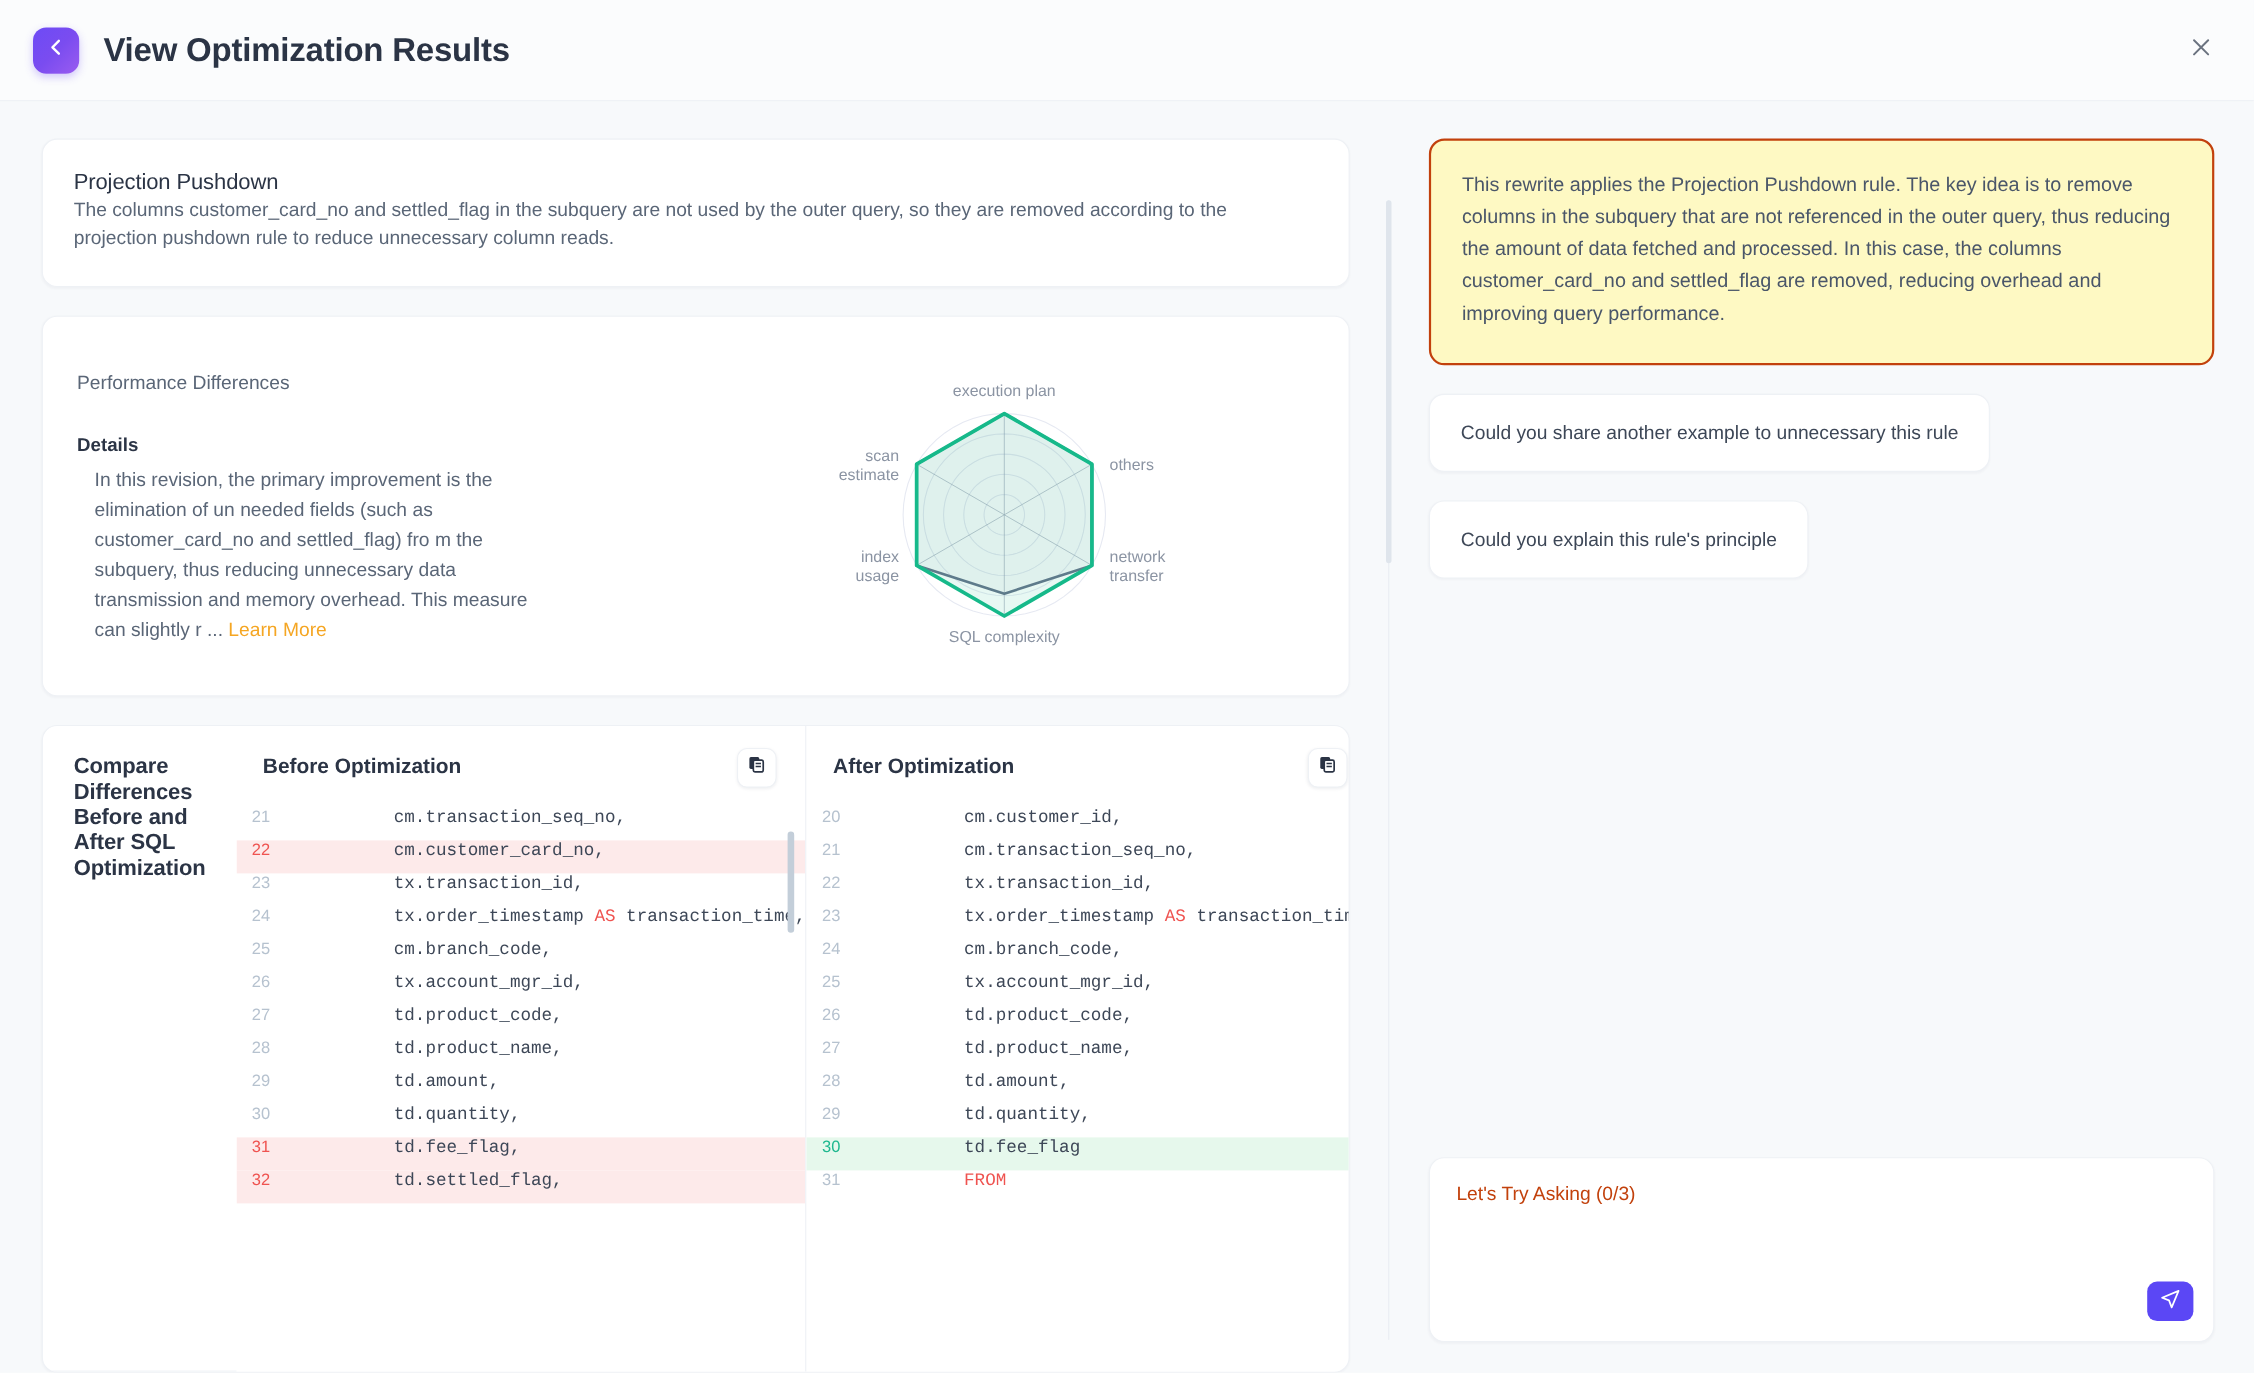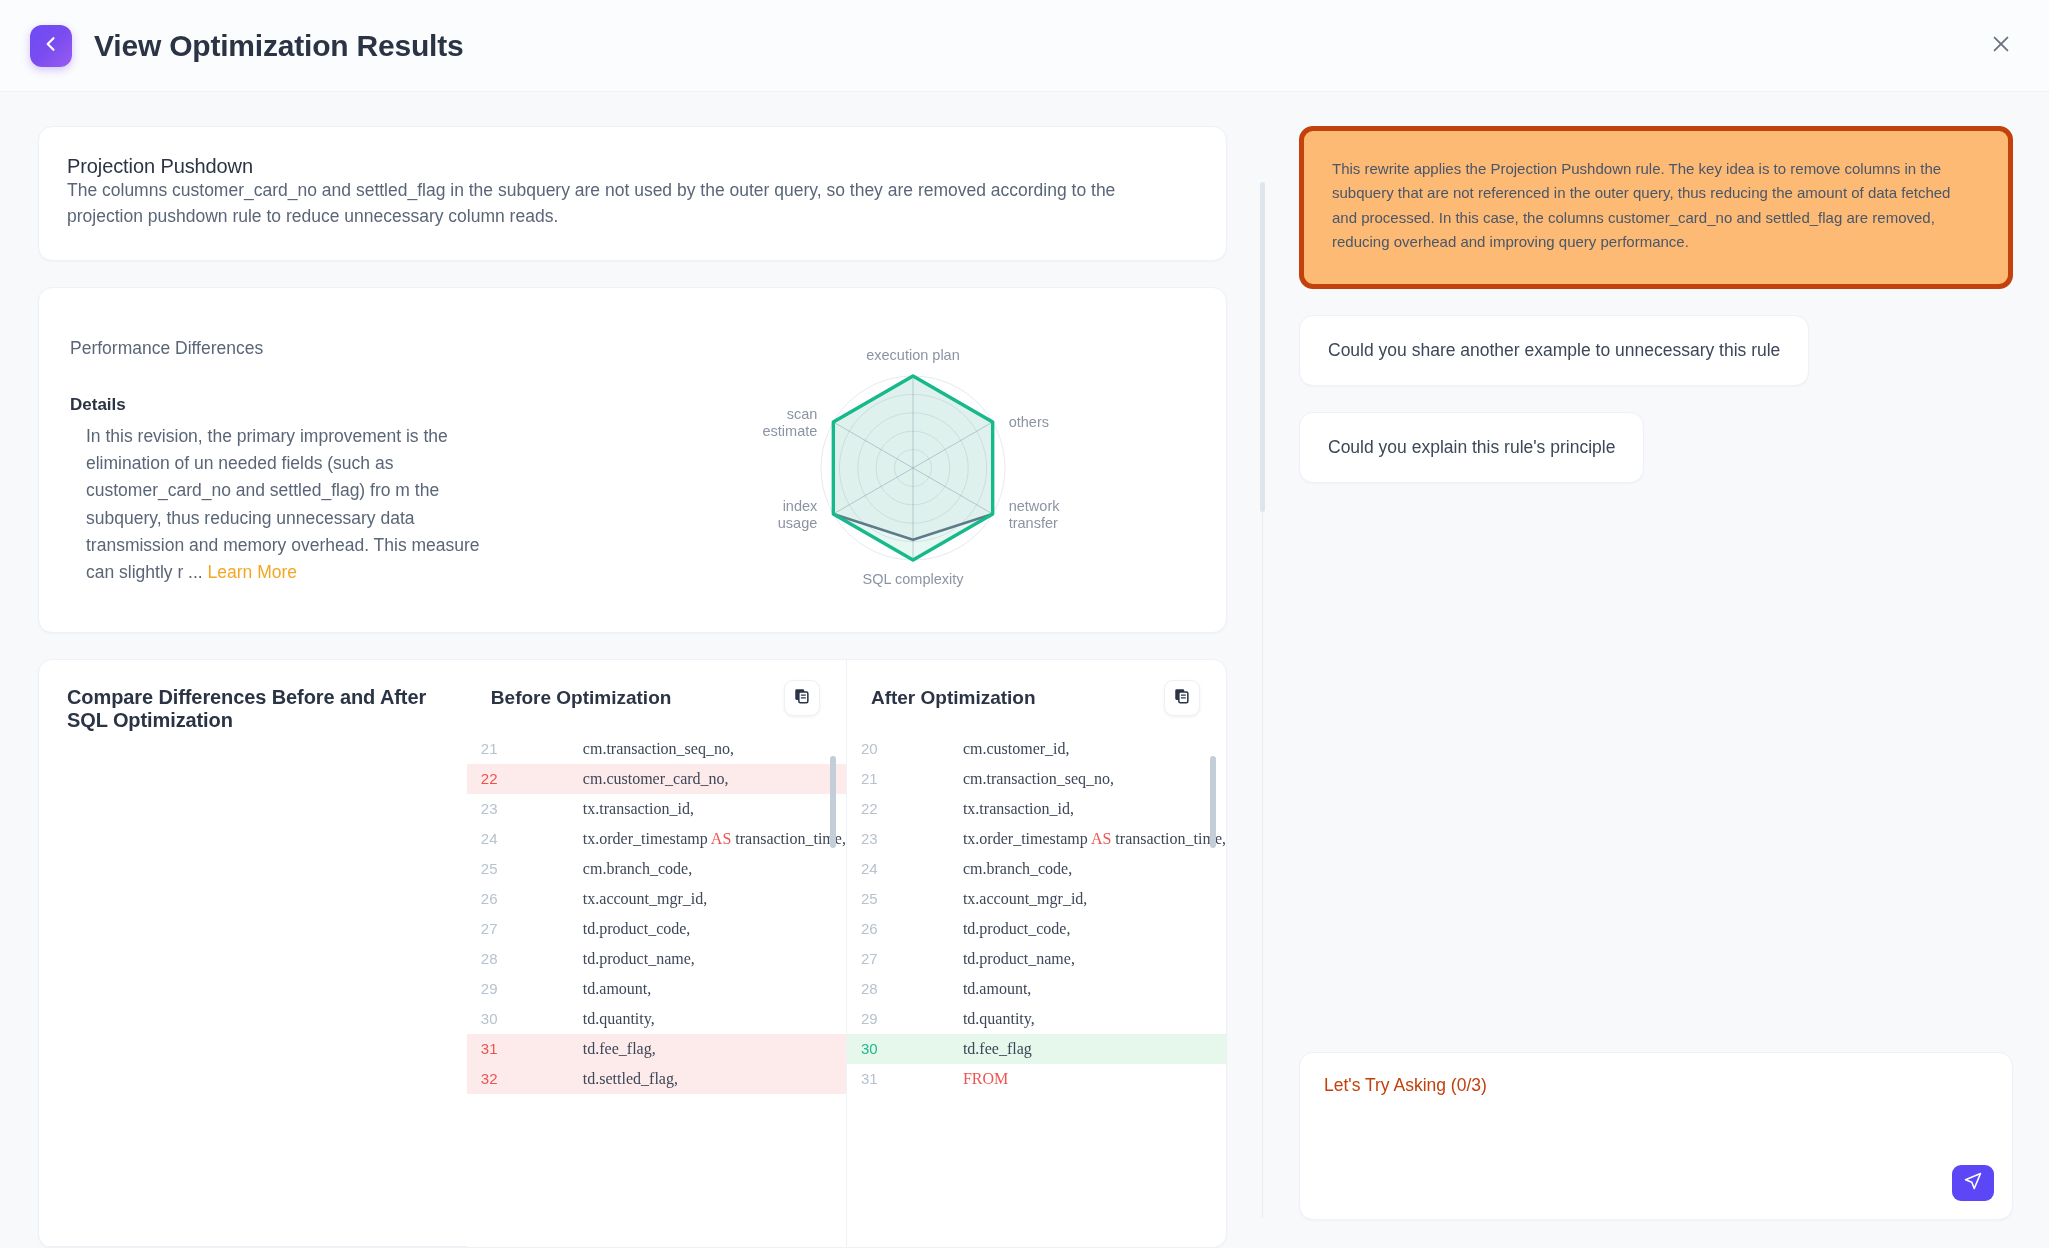--- a/index.html
+++ b/index.html
@@ -155,52 +155,53 @@
     cursor: pointer;
   }
   .copy-btn svg { width: 18px; height: 18px; }
 
   .code-scroll {
     flex: 1; min-height: 0; position: relative;
     overflow: hidden;
     padding-bottom: 4px;
   }
   .code-line {
-    display: flex; align-items: center;
+    display: flex; align-items: flex-start;
     height: 30px;
     font-family: "Liberation Mono", monospace;
     font-size: 15.5px;
+    gap: 27px;
   }
   .code-line.removed { background: #fdeaea; }
   .code-line.added   { background: #e6f8ec; }
   .ln {
     width: 56px; flex: 0 0 56px; text-align: left;
     padding-left: 14px;
     color: #b6c2cf; font-size: 15px;
     font-family: "Liberation Sans", sans-serif;
   }
   .code-line.removed .ln { color: #ef5350; }
   .code-line.added   .ln { color: #1fb88f; }
   .code-txt {
     flex: 1; min-width: 0; color: #3d4757; white-space: pre;
     padding-left: 60px;
-    font-family: Liberation Serif, serif;
+    font-family: Liberation Mono, monospace;
     font-size: 16px;
   }
   .kw { color: #ef5350; }
   .scroll-thumb {
     position: absolute; width: 6px; border-radius: 4px;
     background: #c3ced9; right: 10px;
   }
 
   
   .explain-card {
-    background: #fdba74; border: 5px solid #c2410c; border-radius: 14px;
+    background: #fef9c3; border: 2px solid #c2410c; border-radius: 14px;
     padding: 26px 30px 30px 28px;
-    font-size: 15px; line-height: 1.62; color: #4a5669;
+    font-size: 18px; line-height: 1.62; color: #4a5669;
   }
   .suggestion {
     margin-top: 26px;
     background: #ffffff; border: 1px solid #eef1f5; border-radius: 14px;
     padding: 24px 28px; font-size: 17.5px; color: #3d4757;
     display: inline-block; cursor: pointer;
     box-shadow: 0 1px 2px rgba(20,35,60,.03);
   }
   .sug-row { display: flex; }
   .spacer { flex: 1; }

